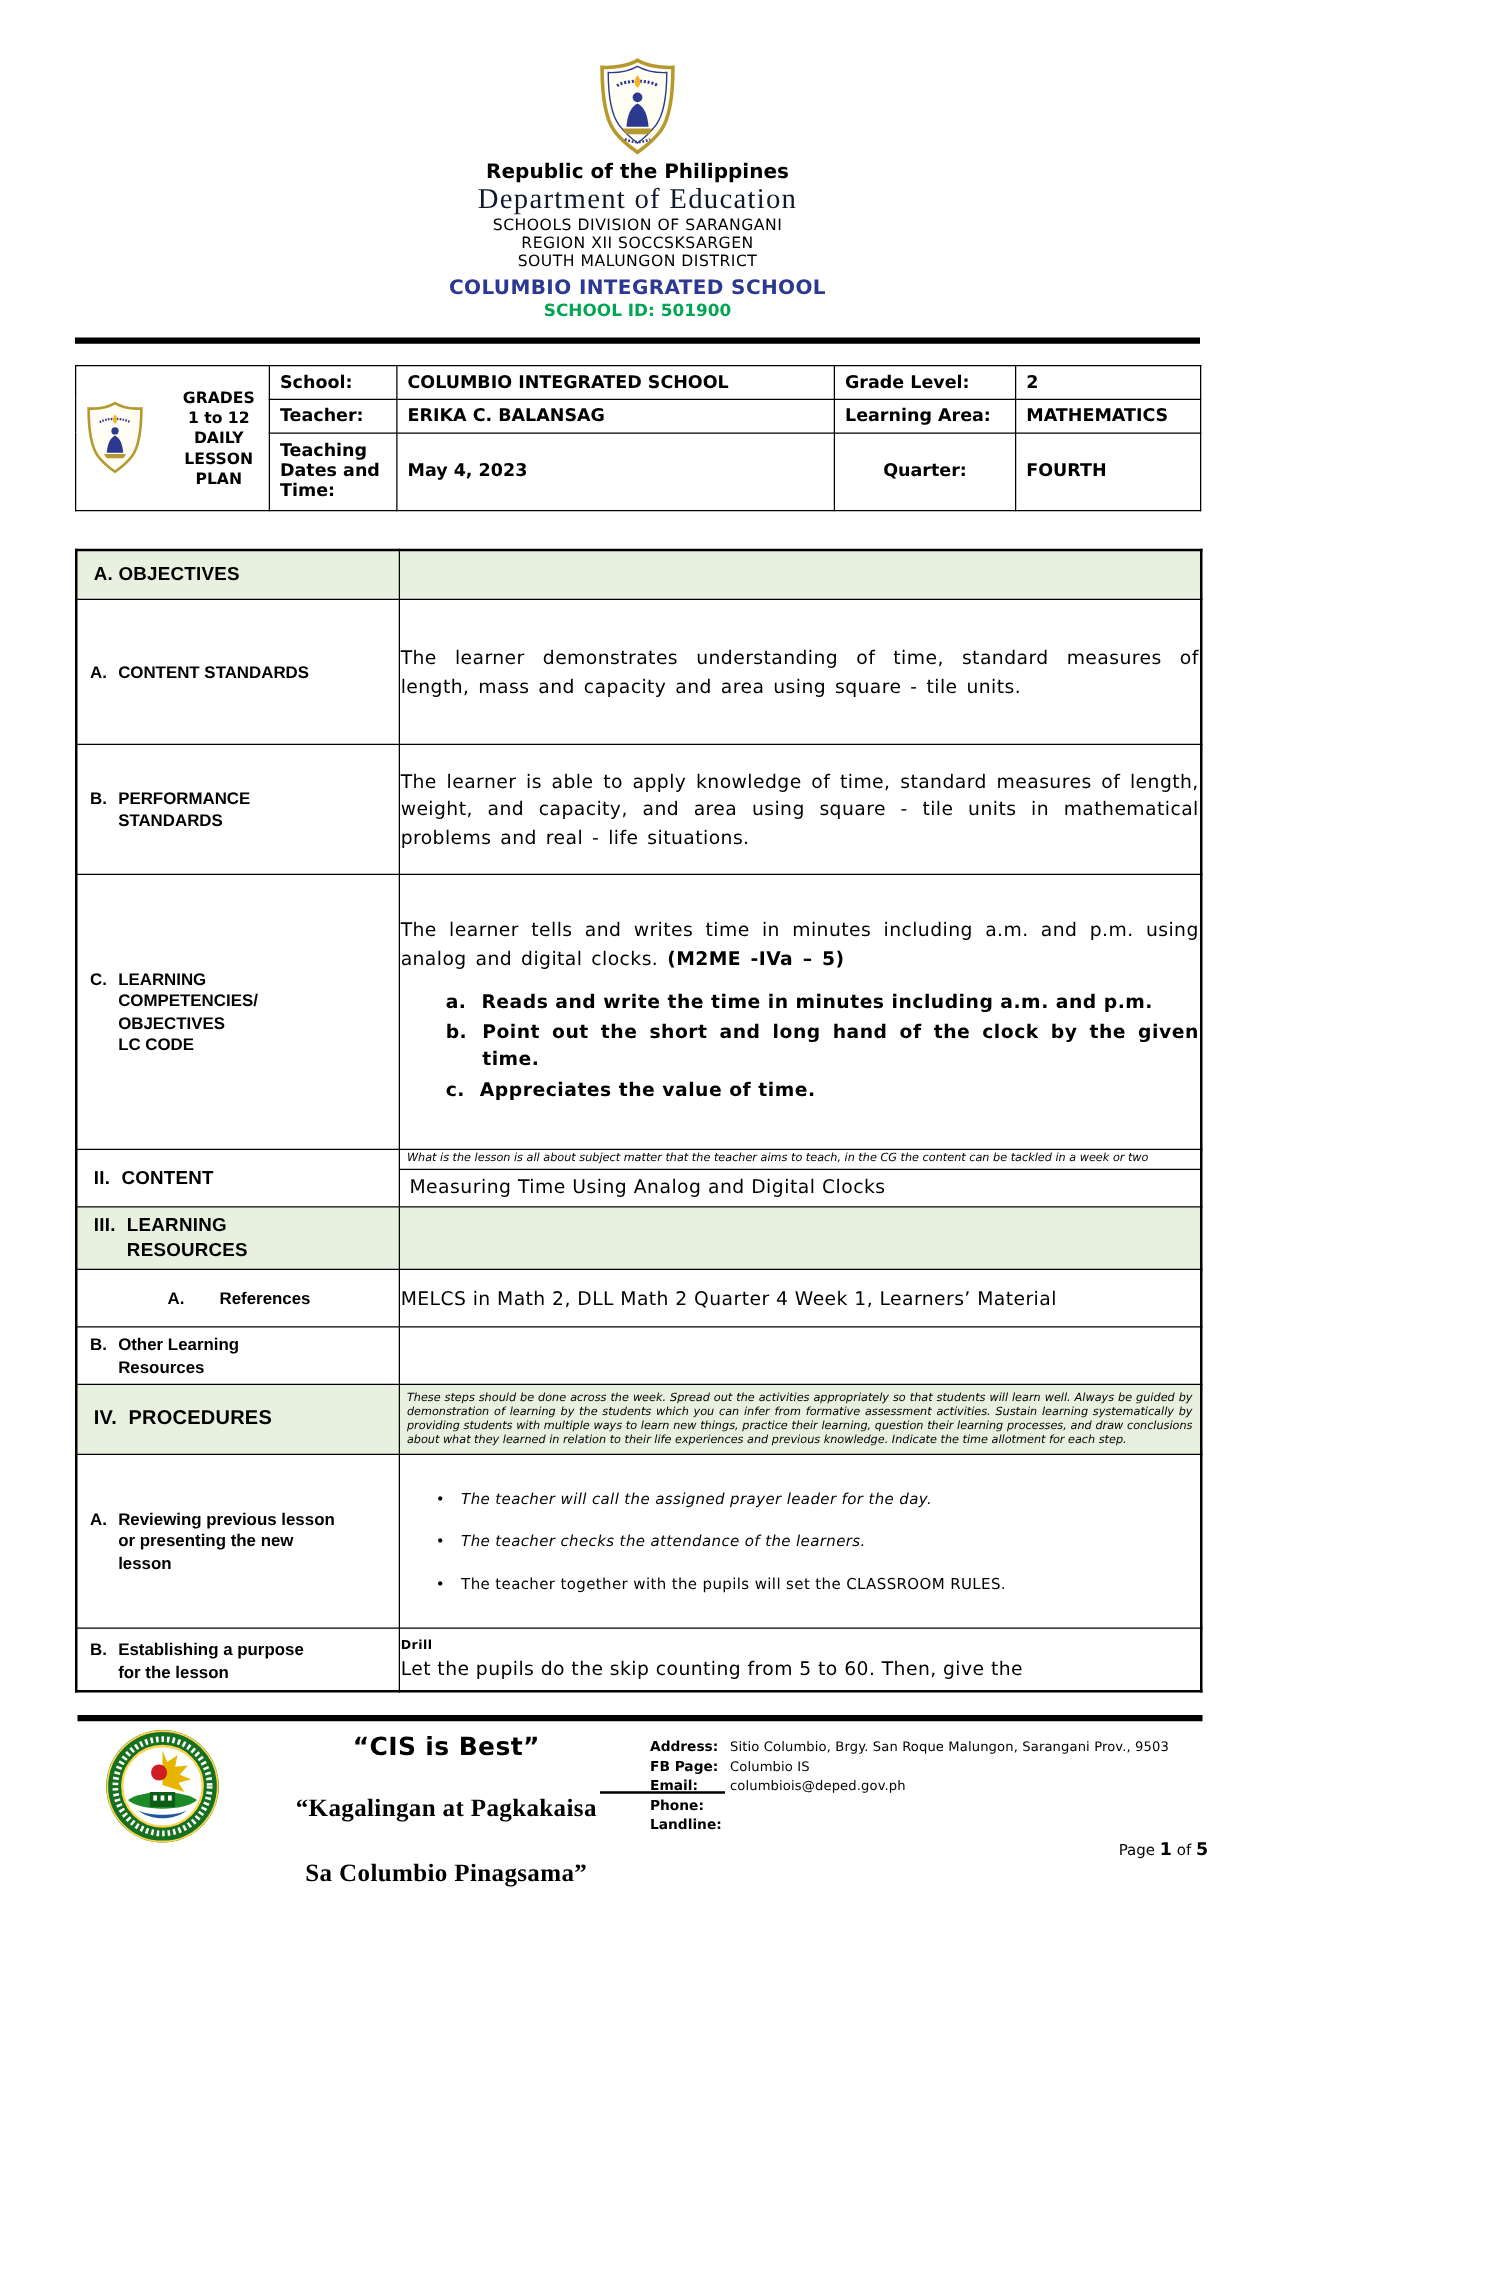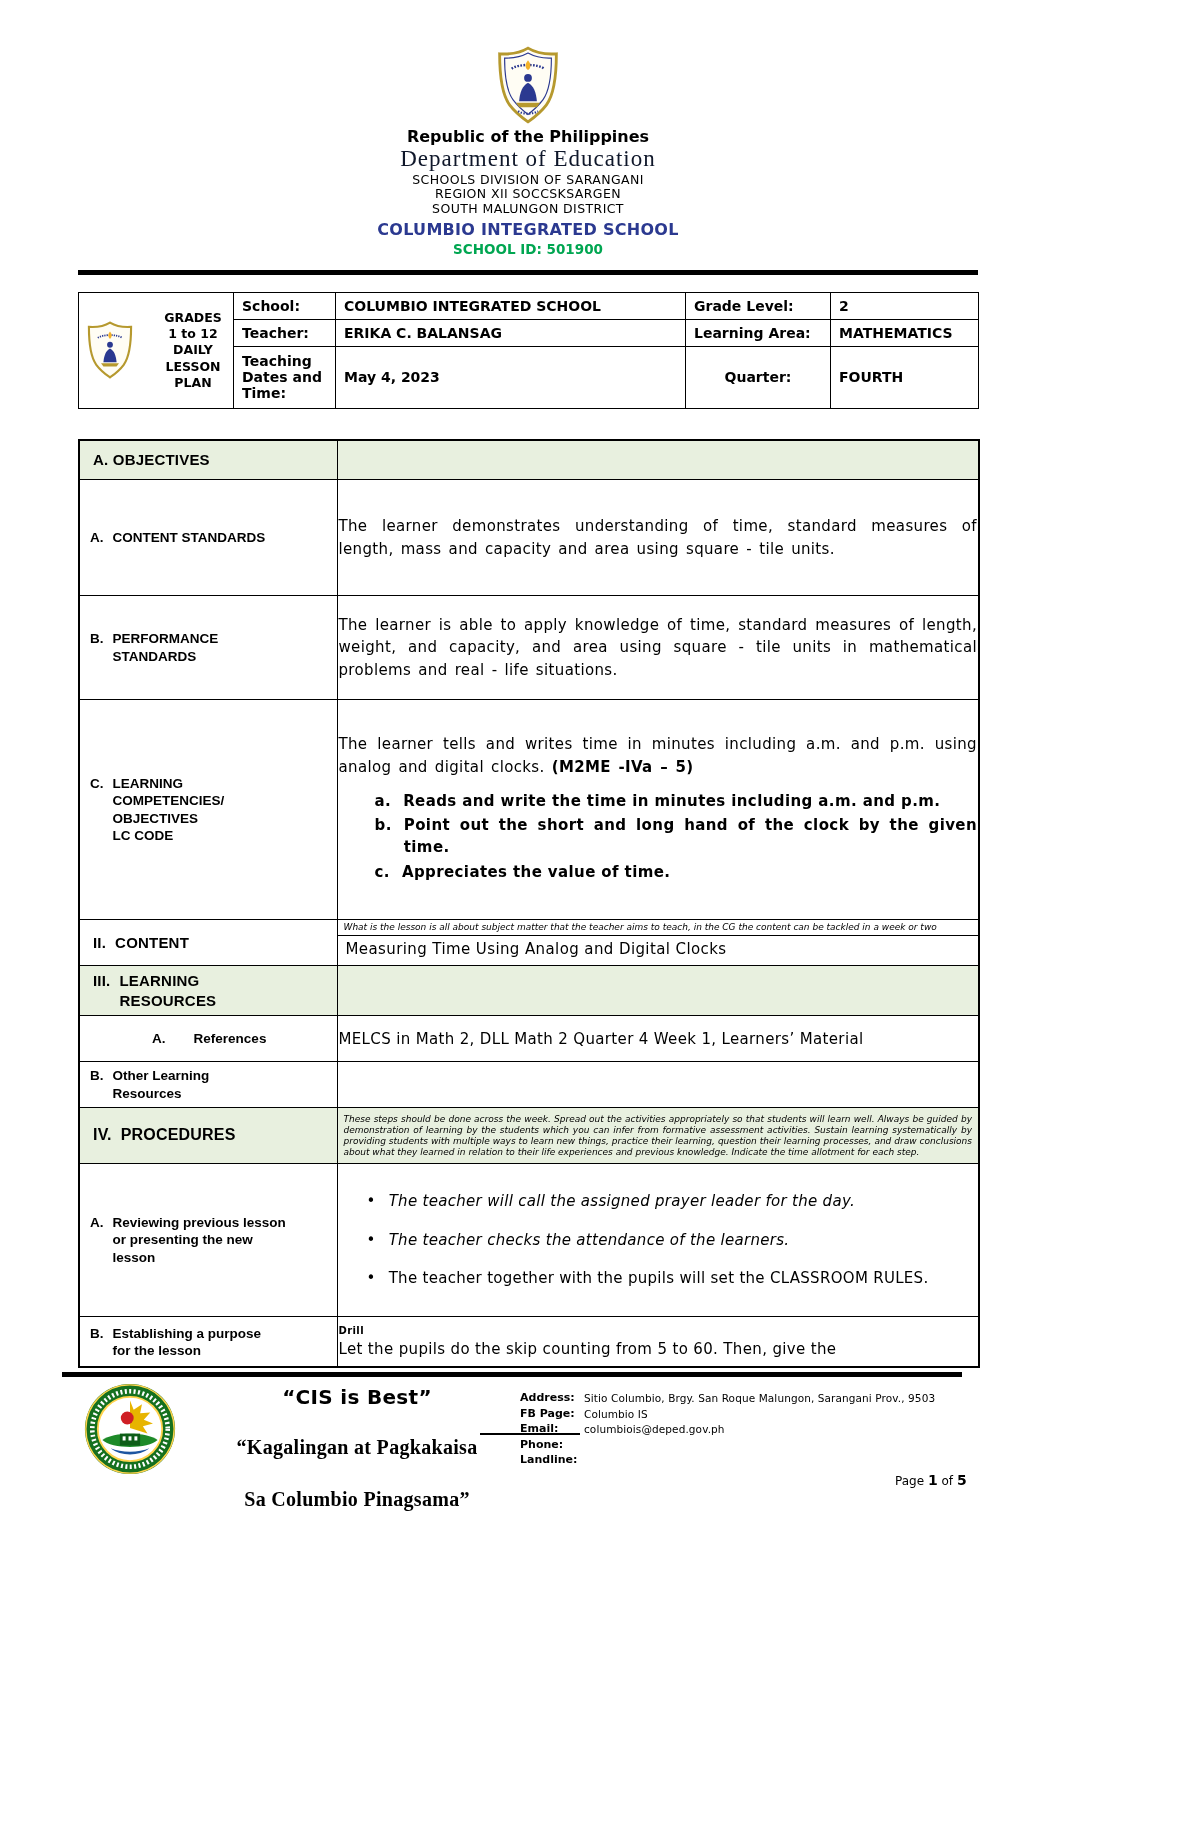--- a/index.html
+++ b/index.html
@@ -1,21 +1,21 @@
 <!DOCTYPE html>
 <html style="--school_blue: #2b3990; --id_green: #00a651; --section_green: #e8f0df;"><head>
 <meta charset="utf-8">
 <style>
   * { margin:0; padding:0; box-sizing:border-box; }
   html,body { background:#ffffff; }
   body {
     width:1200px; height:1835px; position:relative;
     font-family:"DejaVu Sans","Liberation Sans",sans-serif; color:#000;
   }
-  .content { position:absolute; left:78px; top:0; width:900px; }
+  .content { position:absolute; left:60px; top:0; width:900px; }
 
   
   .letterhead { text-align:center; padding-top:46px; }
   .seal-top { width:72px; height:78px; display:block; margin:0 auto 3px; }
   .lh-republic { font-size:16px; font-weight:bold; line-height:1.2; }
   .lh-department { font-family:"Liberation Serif",serif; font-size:23px; letter-spacing:1px; color:#0f172a; line-height:1.15; }
   .lh-sub { font-size:12.5px; letter-spacing:.4px; line-height:1.18; }
   .lh-school { font-size:16px; font-weight:bold; color:var(--school_blue,#2b3990); letter-spacing:.3px; margin-top:3px; }
   .lh-id { font-size:13.5px; font-weight:bold; color:var(--id_green,#00a651); margin-top:2px; }
   .rule-top { height:5px; background:#000; margin-top:13px; }
@@ -44,21 +44,21 @@
   .body { padding:8px 1px; font-size:15px; }
   .just { text-align:justify; letter-spacing:.35px; word-spacing:2px; line-height:1.52; }
   .note { font-style:italic; font-size:9px; line-height:1.2; padding:2px 6px; text-align:justify; }
   .split-cell { padding:0 !important; vertical-align:top; }
   .split-cell .note { border-bottom:1.5px solid #000; }
   .content-line { padding:4px 8px 7px; font-size:15px; letter-spacing:.4px; }
   .refs-lab { display:flex; gap:28px; justify-content:center; }
   .abc { margin-top:12px; padding-left:36px; }
   .abc-item { display:flex; gap:12px; font-weight:bold; font-size:15px; letter-spacing:.4px; line-height:1.45; margin-bottom:3px; text-align:justify; }
   .bullets { padding:2px 6px 2px 28px; }
-  .bullet-item { display:flex; gap:13px; font-size:15px; letter-spacing:.3px; line-height:1.5; margin:16px 0; }
+  .bullet-item { display:flex; gap:13px; font-size:12px; letter-spacing:.3px; line-height:1.5; margin:16px 0; }
   .bullet-item::before { content:"\2022"; flex:0 0 auto; }
   .it { font-style:italic; }
   .drill-head { font-weight:bold; font-size:10px; letter-spacing:.4px; }
   .drill-text { font-size:15px; letter-spacing:.35px; margin-top:4px; }
   tr.r-obj { height:40px; } tr.r-cs { height:116px; } tr.r-ps { height:104px; }
   tr.r-lc { height:220px; } tr.r-lr { height:48px;margin-left:39px; }
   tr.r-ref { height:46px; } tr.r-oth { height:42px; } tr.r-proc { height:56px; }
   tr.r-rev { height:116px; } tr.r-est { height:50px; }
 
   

